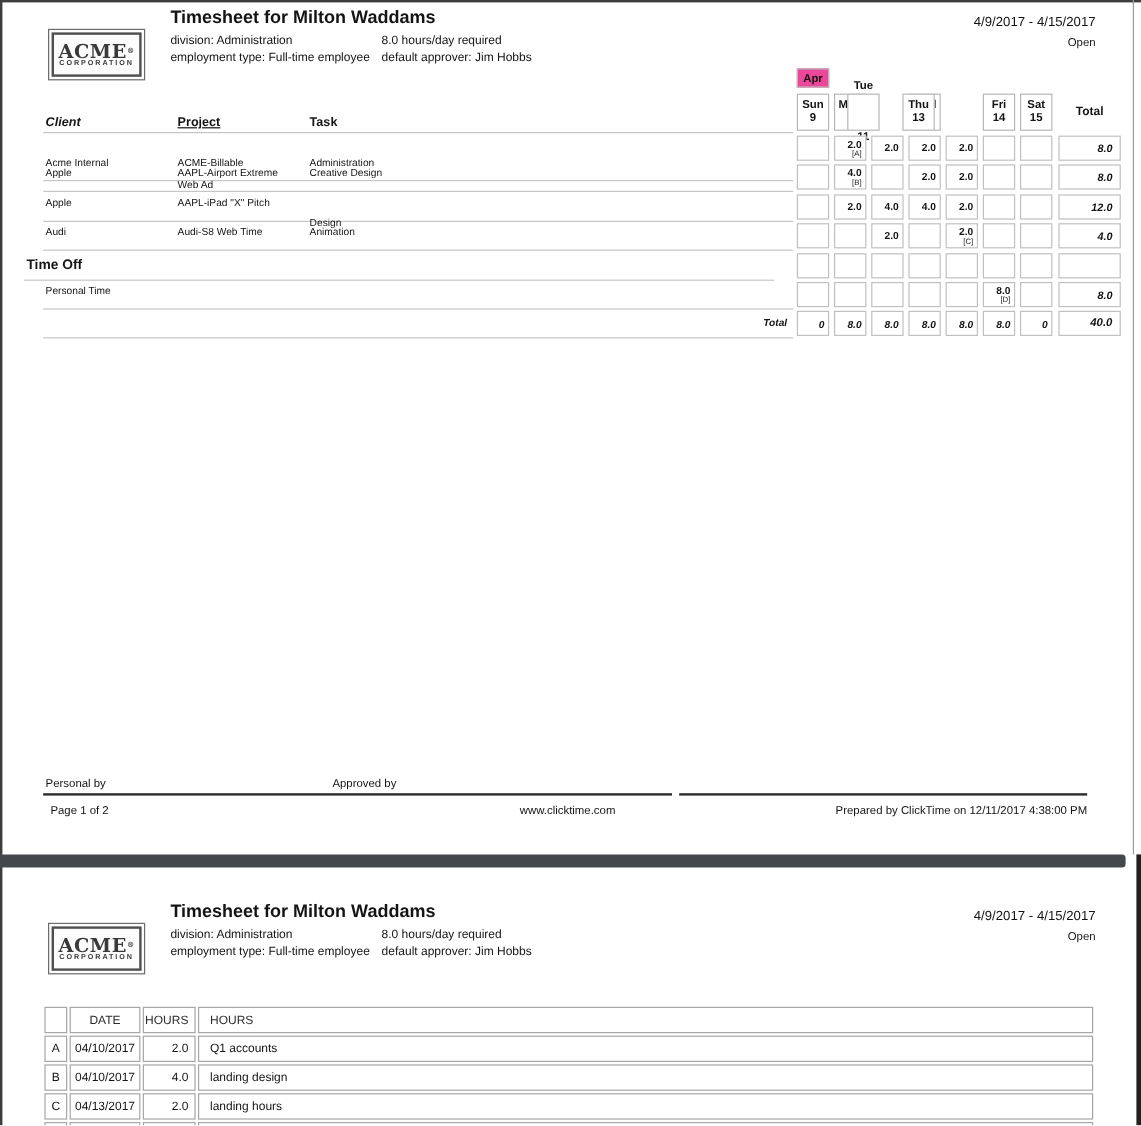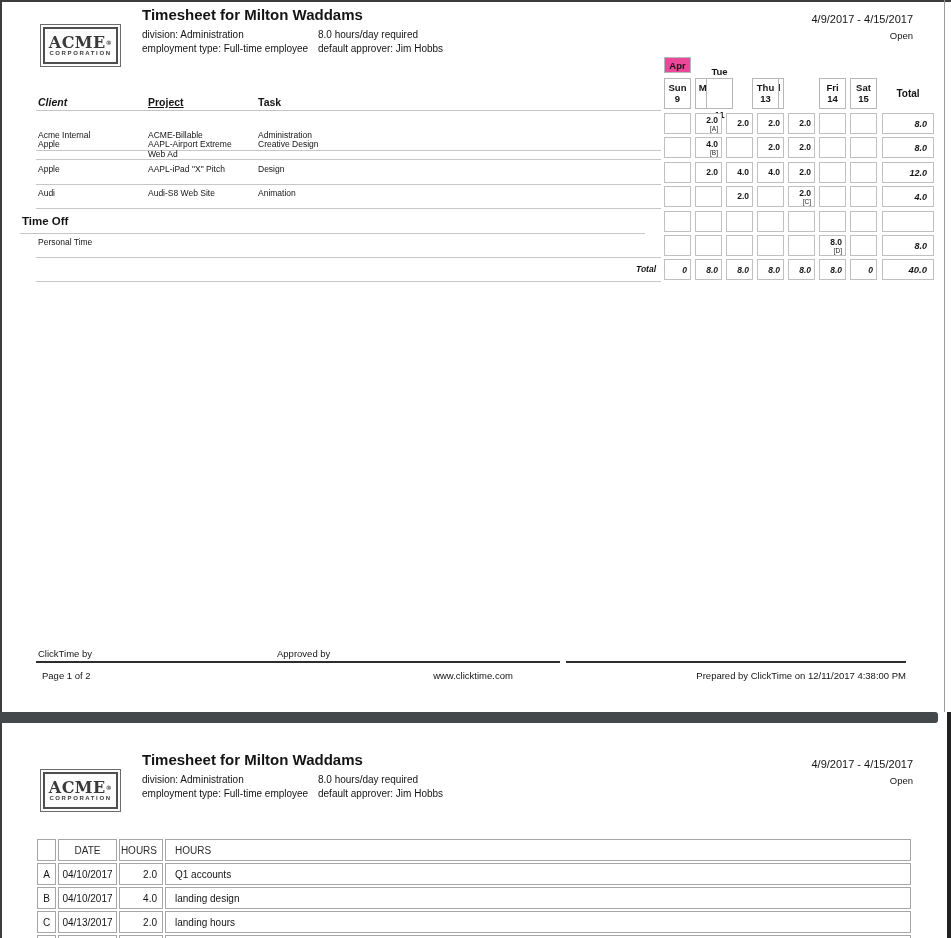--- a/index.html
+++ b/index.html
@@ -150,41 +150,41 @@
       </div>
       <div class="cellbox" style="position: absolute; left: 788px; top: 137px; width: 27px; height: 21px;">
         <div class="cellval">2.0</div>
       </div>
       <div class="cellbox" style="position: absolute; left: 819px; top: 137px; width: 27px; height: 21px;"></div>
       <div class="cellbox" style="position: absolute; left: 850px; top: 137px; width: 27px; height: 21px;"></div>
       <div class="totcell" style="position: absolute; left: 882px; top: 137px; width: 52px; height: 21px;">8.0</div>
       <div class="rowstripe" style="position: absolute; left: 36px; top: 161px; width: 625px; height: 24px;">
         <div class="rowtxt" style="position: absolute; left: 2px; top: 3px; width: 104px;">Apple</div>
         <div class="rowtxt" style="position: absolute; left: 112px; top: 3px; width: 102px;">AAPL-iPad "X" Pitch</div>
-        <div class="rowtxt" style="position: absolute; left: 222px; top: 3px; width: 200px;">Design</div>
+        <div class="rowtxt" style="position: absolute; left: 222px; top: 19px; width: 200px;">Design</div>
       </div>
       <div class="cellbox" style="position: absolute; left: 664px; top: 162px; width: 27px; height: 21px;"></div>
       <div class="cellbox" style="position: absolute; left: 695px; top: 162px; width: 27px; height: 21px;">
         <div class="cellval">2.0</div>
       </div>
       <div class="cellbox" style="position: absolute; left: 726px; top: 162px; width: 27px; height: 21px;">
         <div class="cellval">4.0</div>
       </div>
       <div class="cellbox" style="position: absolute; left: 757px; top: 162px; width: 27px; height: 21px;">
         <div class="cellval">4.0</div>
       </div>
       <div class="cellbox" style="position: absolute; left: 788px; top: 162px; width: 27px; height: 21px;">
         <div class="cellval">2.0</div>
       </div>
       <div class="cellbox" style="position: absolute; left: 819px; top: 162px; width: 27px; height: 21px;"></div>
       <div class="cellbox" style="position: absolute; left: 850px; top: 162px; width: 27px; height: 21px;"></div>
       <div class="totcell" style="position: absolute; left: 882px; top: 162px; width: 52px; height: 21px;">12.0</div>
       <div class="rowstripe" style="position: absolute; left: 36px; top: 185px; width: 625px; height: 24px;">
         <div class="rowtxt" style="position: absolute; left: 2px; top: 3px; width: 104px;">Audi</div>
-        <div class="rowtxt" style="position: absolute; left: 112px; top: 3px; width: 102px;">Audi-S8 Web Site</div>
+        <div class="rowtxt" style="position: absolute; left: 112px; top: 3px; width: 102px;">Audi-S8 Web Time</div>
         <div class="rowtxt" style="position: absolute; left: 222px; top: 3px; width: 200px;">Animation</div>
       </div>
       <div class="cellbox" style="position: absolute; left: 664px; top: 186px; width: 27px; height: 21px;"></div>
       <div class="cellbox" style="position: absolute; left: 695px; top: 186px; width: 27px; height: 21px;"></div>
       <div class="cellbox" style="position: absolute; left: 726px; top: 186px; width: 27px; height: 21px;">
         <div class="cellval">2.0</div>
       </div>
       <div class="cellbox" style="position: absolute; left: 757px; top: 186px; width: 27px; height: 21px;"></div>
       <div class="cellbox" style="position: absolute; left: 788px; top: 186px; width: 27px; height: 21px;">
         <div class="cellval">2.0</div>
@@ -238,21 +238,21 @@
       </div>
       <div class="cellbox" style="position: absolute; left: 819px; top: 259px; width: 27px; height: 21px;">
         <div class="gridnum-it">8.0</div>
       </div>
       <div class="cellbox" style="position: absolute; left: 850px; top: 259px; width: 27px; height: 21px;">
         <div class="gridnum-it">0</div>
       </div>
       <div class="totcell" style="position: absolute; left: 882px; top: 259px; width: 52px; height: 21px; font-size: 9.5px;">40.0</div>
     </div>
 
-  <div class="abs foot" style="left:38px;top:648px;">ClickTime by</div>
+  <div class="abs foot" style="left:38px;top:648px;">Personal by</div>
   <div class="abs foot" style="left:277px;top:648px;">Approved by</div>
   <div class="abs sigline" style="left:36px;top:661px;width:524px;"></div>
   <div class="abs sigline" style="left:566px;top:661px;width:340px;"></div>
   <div class="abs foot" style="left:42px;top:670px;">Page 1 of 2</div>
   <div class="abs foot" style="left:398px;top:670px;width:150px;text-align:center;">www.clicktime.com</div>
   <div class="abs foot" style="left:600px;top:670px;width:306px;text-align:right;">Prepared by ClickTime on 12/11/2017 4:38:00 PM</div>
 
   <div class="abs" style="left:40px;top:769px;">
     <div class="logo">
         <div class="logo-inner">

